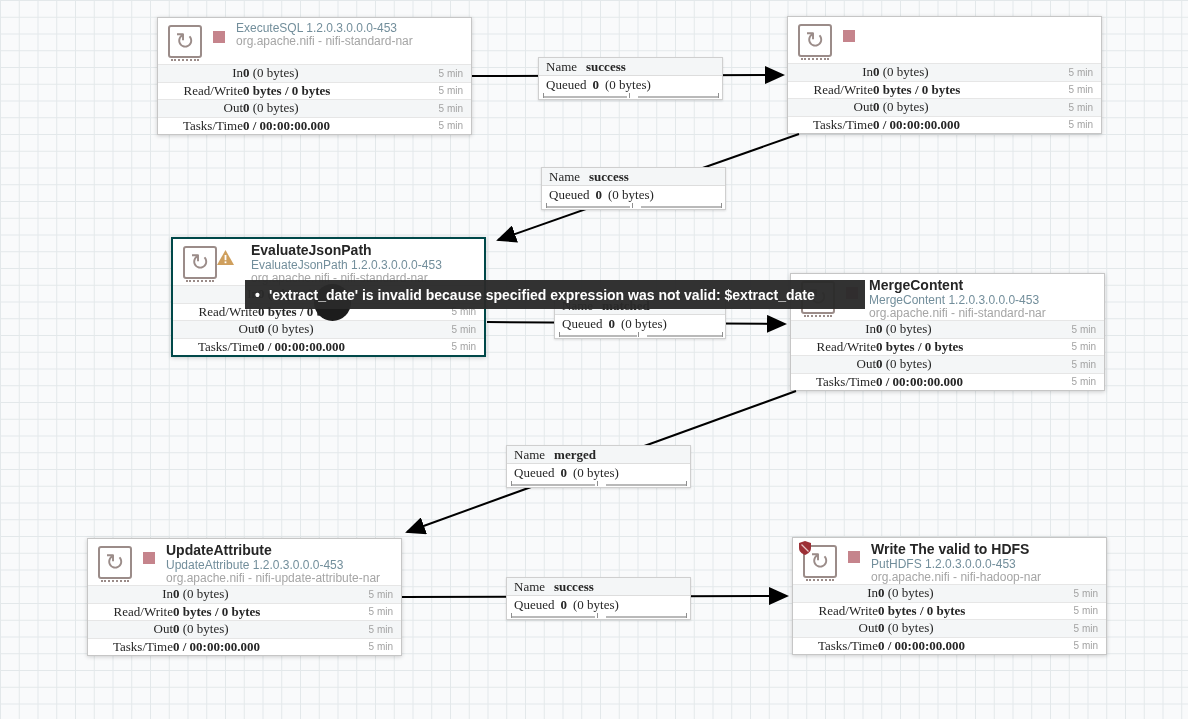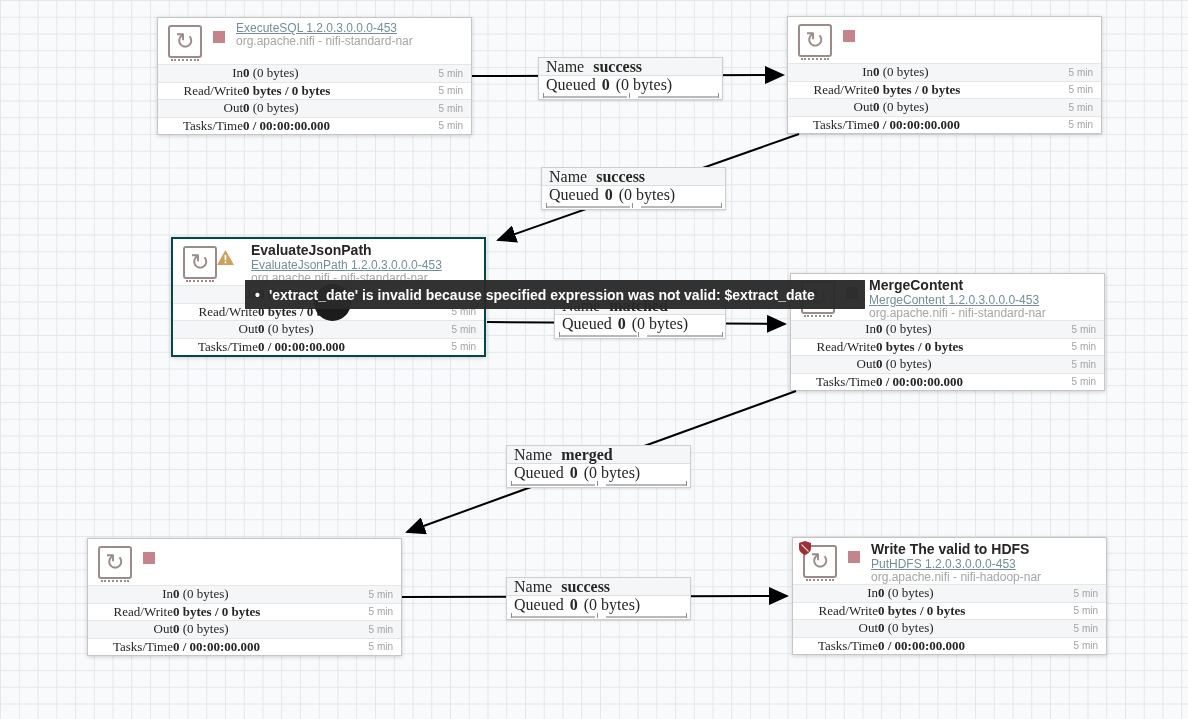--- a/index.html
+++ b/index.html
@@ -33,38 +33,38 @@
     border-bottom:2px dotted #9b8c89;
   }
   .shield{ position:absolute; left:-6px; top:-6px; width:12px; height:14px; }
   .status-square{
     position:absolute; left:55px; top:13px; width:12px; height:12px;
     background:#c5848c;
   }
   .warn-tri{ position:absolute; left:44px; top:11px; width:17px; height:15px; }
   .title-block{ position:absolute; left:78px; top:3px; right:6px; }
   .proc-name{ font-size:14px; font-weight:bold; color:#262626; line-height:16px; white-space:nowrap; }
-  .proc-type{ font-size:12px; color:#728e9b; line-height:14px; white-space:nowrap;text-decoration:underline; }
+  .proc-type{ font-size:12px; color:#728e9b; line-height:14px; white-space:nowrap; }
   .proc-bundle{ font-size:12px; color:#a5a5a5; line-height:12px; white-space:nowrap; }
   .stat-row{
     height:17.5px; display:flex; align-items:center; padding:0 8px;
     font-family:"Liberation Serif", serif; font-size:13px; color:#262626;
     border-top:1px solid #e6e6e6; background:#fff;
   }
   .stat-row.alt{ background:#f4f6f7; }
   .stat-label{ width:77px; flex:none;text-align:right; }
   .stat-value{ flex:1; white-space:nowrap; }
   .stat-value b{ font-weight:bold; }
   .stat-period{ flex:none; font-family:"Liberation Sans", sans-serif; font-size:10px; color:#a3a3a3; }
 
   
   .conn-label{
     position:absolute; width:185px; background:#fff;
     border:1px solid #cfcfcf; box-shadow:0 1px 2px rgba(0,0,0,.12);
-    font-family:"Liberation Serif", serif; font-size:16px; color:#262626; z-index:15;
+    font-family:"Liberation Serif", serif; font-size:13px; color:#262626; z-index:15;
   }
   .conn-name{ height:18px; background:#f4f6f7; border-bottom:1px solid #ddd;
     display:flex; align-items:center; gap:9px; padding:0 7px; }
   .conn-name b{ font-weight:bold; }
   .conn-queued{ height:18px; display:flex; align-items:center; gap:6px; padding:0 7px; }
   .conn-queued b{ font-weight:bold; }
   .conn-bars{ position:relative; height:5px; }
   .conn-bars .bar{ position:absolute; bottom:1px; height:2px; background:#b9b9b9; }
   .conn-bars .bar.b1{ left:4px;  width:46%; }
   .conn-bars .bar.b2{ left:54%;  width:44%; }
@@ -247,20 +247,25 @@
     <span class="stat-period">5 min</span>
   </div>
 </div>
 
 <div class="proc p4">
   <div class="proc-header">
     <div class="stamp">
         <span>↻</span>
       </div>
     <div class="status-square"></div>
+    <div class="title-block">
+      <div class="proc-name">UpdateAttribute</div>
+      <div class="proc-type">UpdateAttribute 1.2.0.3.0.0.0-453</div>
+      <div class="proc-bundle">org.apache.nifi - nifi-update-attribute-nar</div>
+    </div>
   </div>
   <div class="stat-row alt">
     <span class="stat-label">In</span>
     <span class="stat-value"><b>0</b><span> (0 bytes)</span></span>
     <span class="stat-period">5 min</span>
   </div>
   <div class="stat-row">
     <span class="stat-label">Read/Write</span>
     <span class="stat-value"><b>0 bytes / 0 bytes</b><span></span></span>
     <span class="stat-period">5 min</span>

